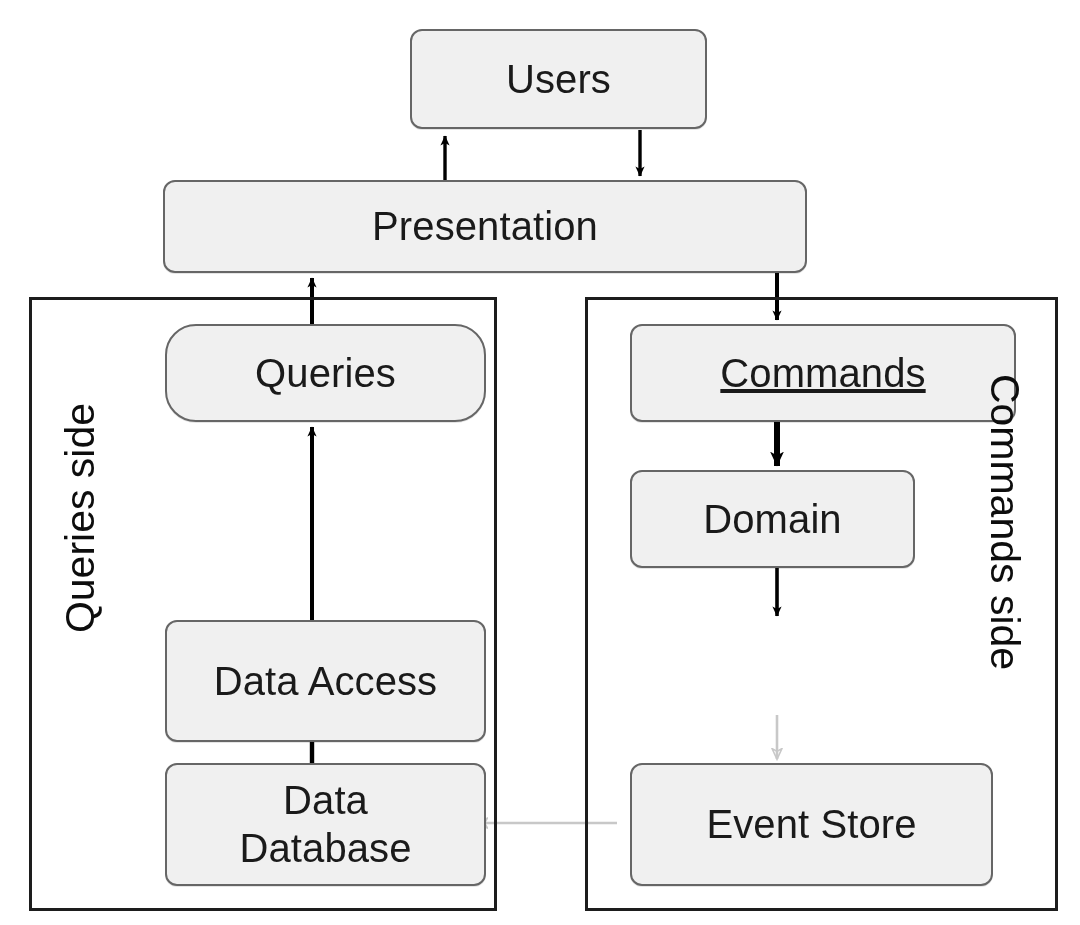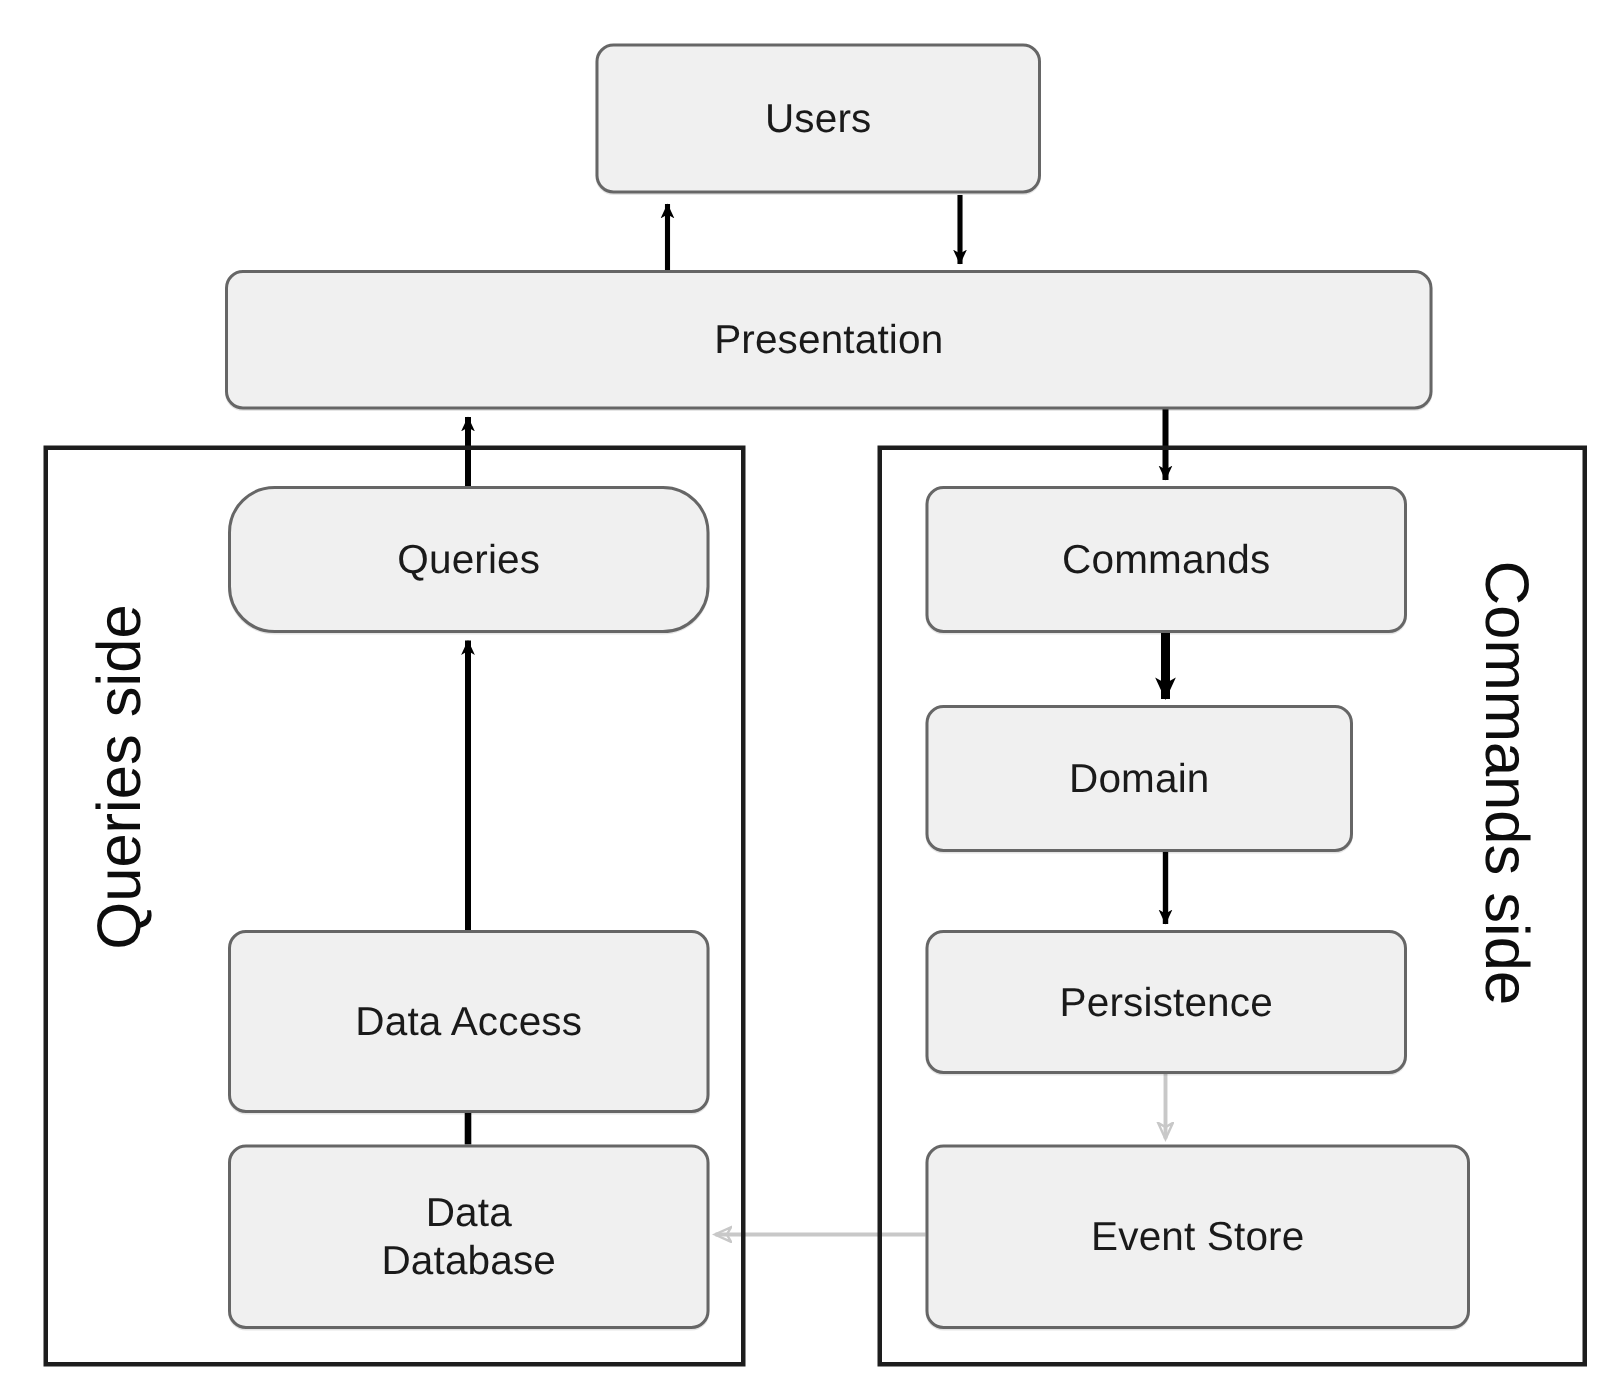--- a/index.html
+++ b/index.html
@@ -31,25 +31,26 @@
     position: absolute;
     box-sizing: border-box;
     background: #f0f0f0;
     border: 2px solid #666666;
     border-radius: 12px;
     display: flex;
     align-items: center;
     justify-content: center;
     text-align: center;
     color: #1a1a1a;
-    font-size: 27px;
+    font-size: 40px;
     line-height: 1.12;
     letter-spacing: 0.1px;
     z-index: 3;
     box-shadow: 0 1px 0 rgba(0,0,0,0.10);
+    margin-left: 13px;
   }
   .node.two-line {
     line-height: 1.18;
   }
   
   .container-box {
     position: absolute;
     box-sizing: border-box;
     background: transparent;
     border: 3px solid #1d1d1d;
@@ -133,32 +134,31 @@
   <div class="container-box" style="left:29px; top:297px; width:468px; height:614px;"></div>
 
   <div class="container-box" style="left:585px; top:297px; width:473px; height:614px;"></div>
 
   <div class="side-label up" style="left:80px; top:518px;">Queries side</div>
 
   <div class="side-label down" style="left:1004px; top:522px;">Commands side</div>
 
   <div class="node" style="left:397px; top:29px; width:297px; height:100px;">Users</div>
 
-  <div class="node" style="left:150px; top:180px; width:805px; height:93px;">Presentation</div>
+  <div class="node" style="left:150px; top:180px; width:644px; height:93px;">Presentation</div>
 
   <div class="node" style="left:152px; top:324px; width:321px; height:98px;border-radius:31px;">Queries</div>
 
   <div class="node" style="left:152px; top:620px; width:321px; height:122px;">Data Access</div>
 
   <div class="node two-line" style="left:152px; top:763px; width:321px; height:123px; flex-direction:column;">
     <span>Data</span>
     <span>Database</span>
   </div>
 
-  <div class="node" style="left:617px; top:324px; width:321px; height:98px;">Commands</div>
+  <div class="node" style="left:617px; top:324px; width:386px; height:98px;text-decoration:underline;">Commands</div>
 
   <div class="node" style="left:617px; top:470px; width:285px; height:98px;">Domain</div>
 
-  <div class="node" style="left:617px; top:620px; width:321px; height:96px;">Persistence</div>
 
   <div class="node" style="left:617px; top:763px; width:363px; height:123px;">Event Store</div>
 
 </div>
 
 </body></html>

